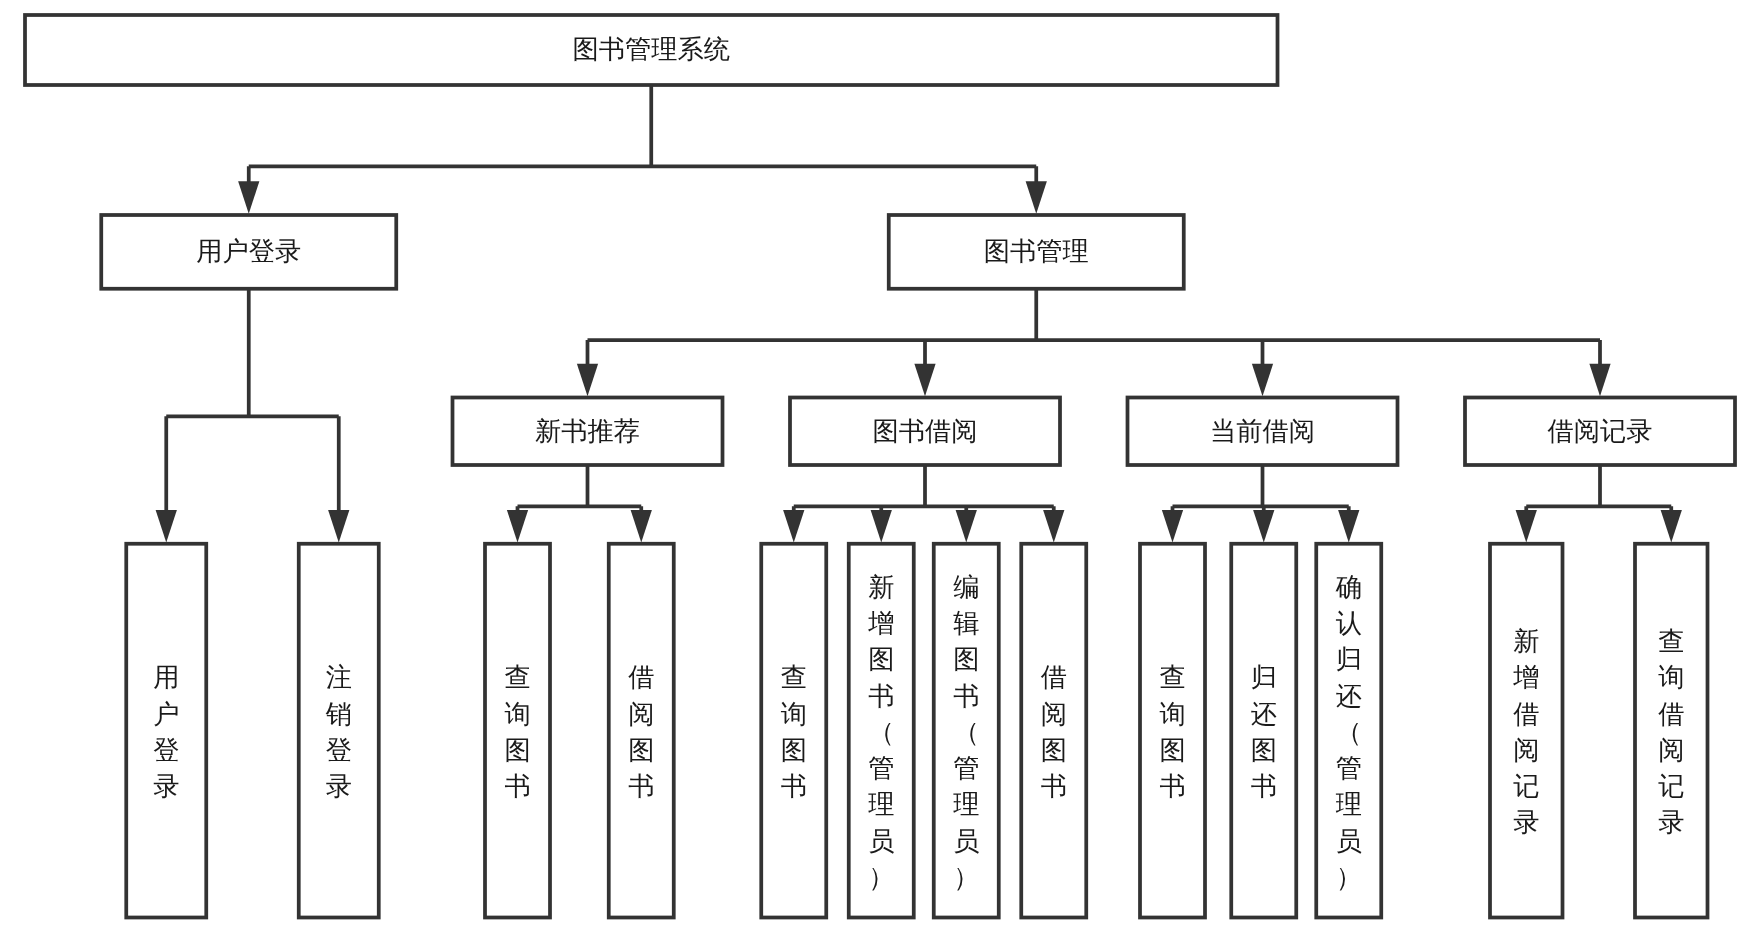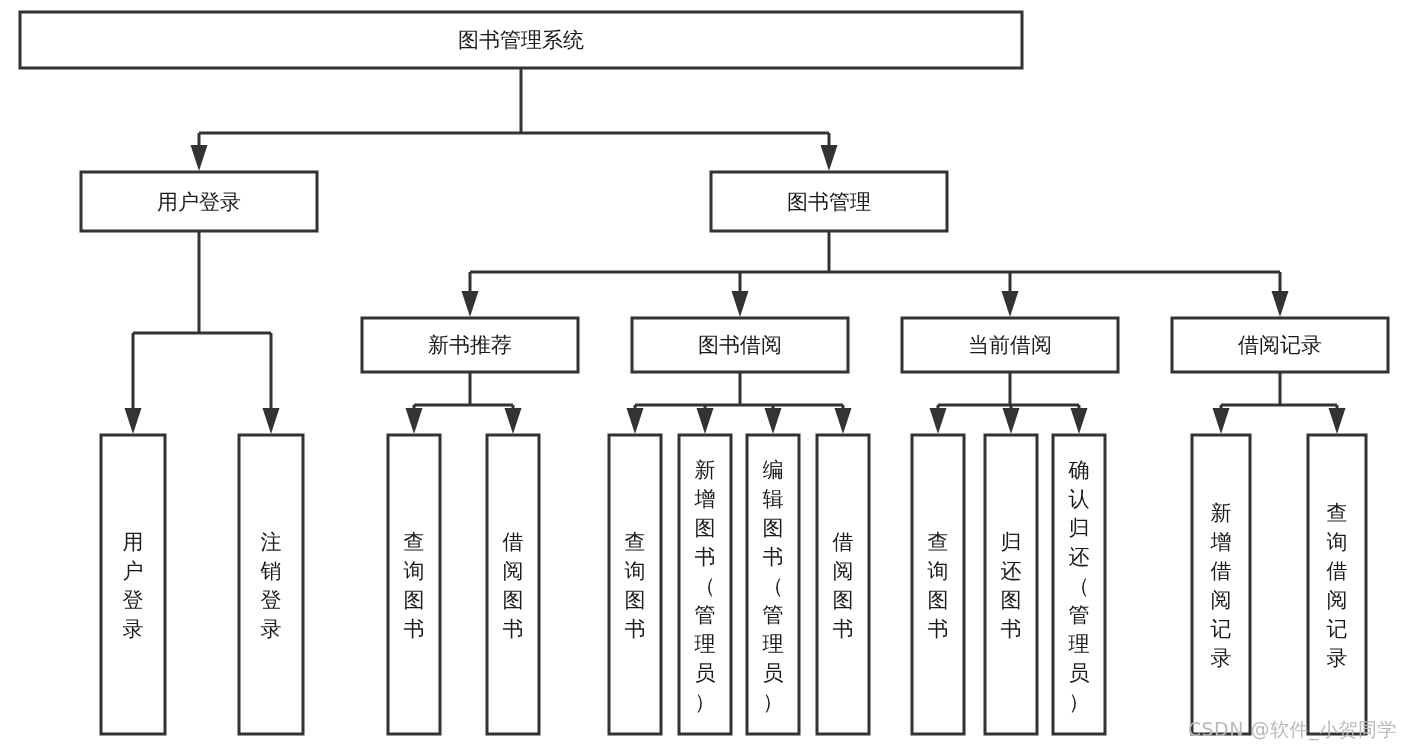--- a/index.html
+++ b/index.html
@@ -199,14 +199,13 @@
         <g>
           <rect class="node-rect" x="1192" y="435" width="58" height="299"></rect>
           <text class="node-label-vertical" x="1221" y="520.12"><tspan x="1221" dy="0">新</tspan><tspan x="1221" dy="29">增</tspan><tspan x="1221" dy="29">借</tspan><tspan x="1221" dy="29">阅</tspan><tspan x="1221" dy="29">记</tspan><tspan x="1221" dy="29">录</tspan></text>
         </g>
         <g>
           <rect class="node-rect" x="1308" y="435" width="58" height="299"></rect>
           <text class="node-label-vertical" x="1337" y="520.12"><tspan x="1337" dy="0">查</tspan><tspan x="1337" dy="29">询</tspan><tspan x="1337" dy="29">借</tspan><tspan x="1337" dy="29">阅</tspan><tspan x="1337" dy="29">记</tspan><tspan x="1337" dy="29">录</tspan></text>
         </g>
       </g>
   </svg>
-  <div class="watermark">CSDN @软件_小贺同学</div>
 </div>
 
 </body></html>

